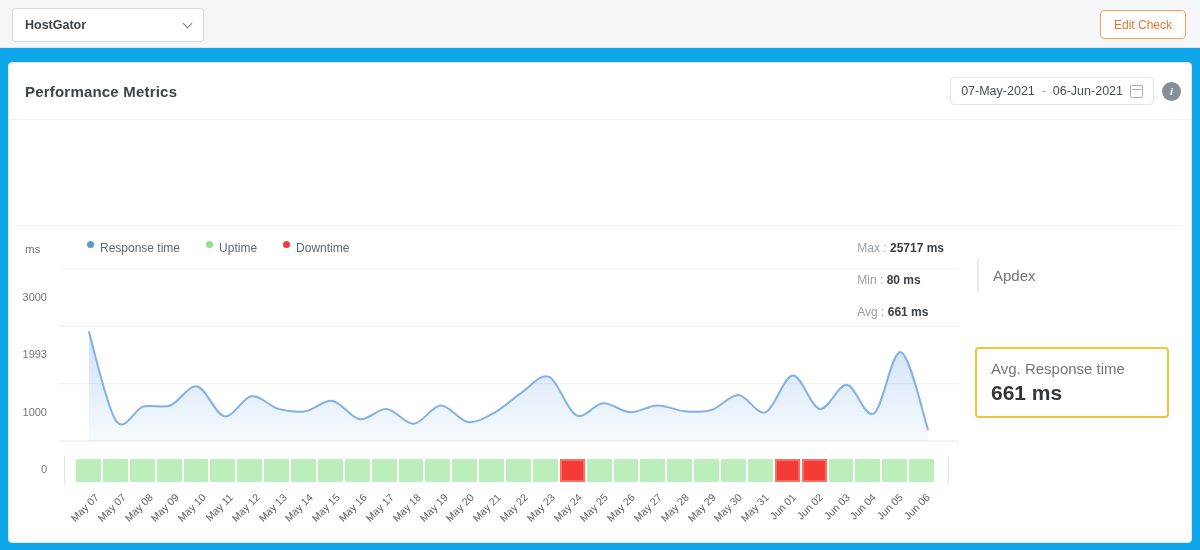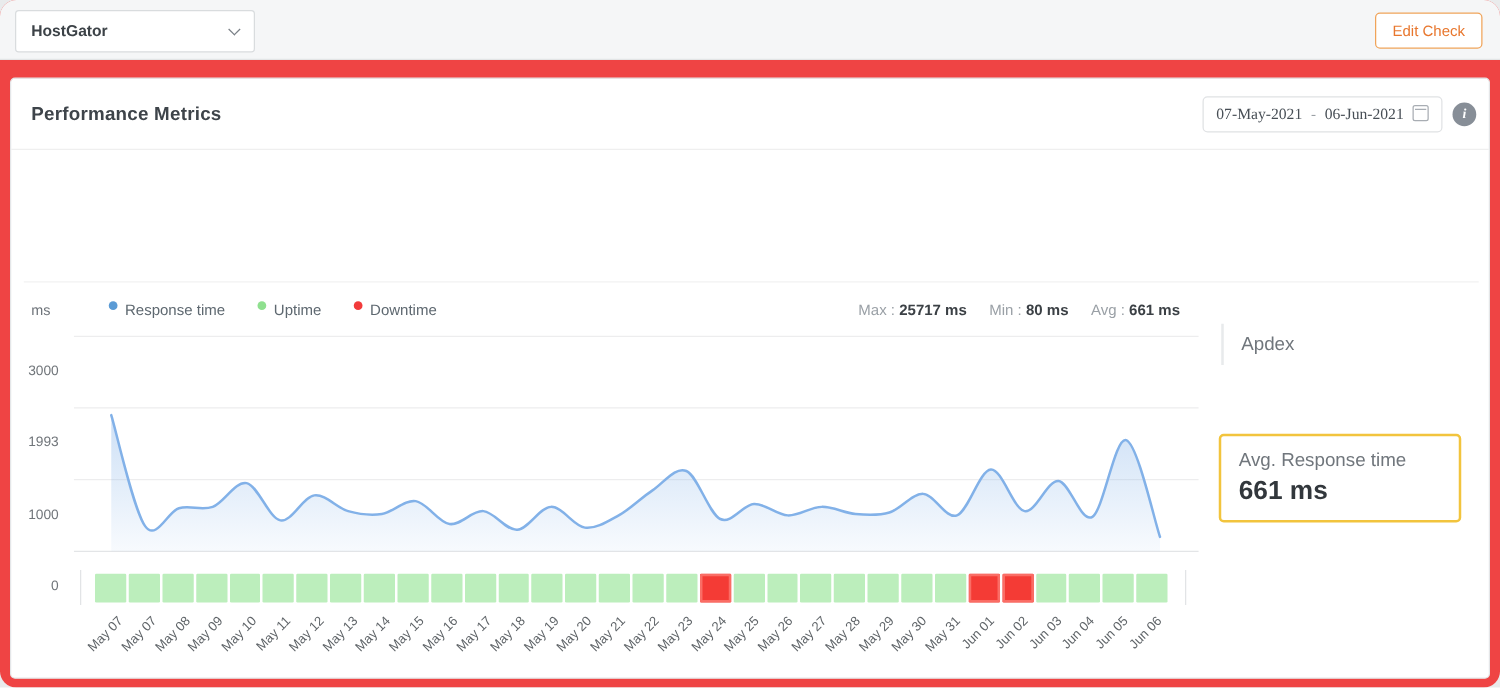--- a/index.html
+++ b/index.html
@@ -1,57 +1,57 @@
 <!DOCTYPE html>
 <html><head>
 <meta charset="utf-8">
 <style>
   * { margin:0; padding:0; box-sizing:border-box; }
   body { font-family:"Liberation Sans", sans-serif; background:#e9ebec; }
-  .page { position:relative; width:1200px; height:550px; background:#ef4444; overflow:hidden;border-radius:13px; }
+  .page { position:relative; width:1200px; height:550px; background:#0ea5e9; overflow:hidden; }
 
   
   .topbar { position:absolute; left:0; top:0; width:1200px; height:48px; background:#f5f6f7; border-bottom:1px solid #e3e5e6; }
   .monitor-select { position:absolute; left:12px; top:8px; width:192px; height:34px; background:#fff;
     border:1px solid #d9dcde; border-radius:3px; display:flex; align-items:center; justify-content:space-between;
     padding:0 12px; cursor:pointer; }
   .monitor-select .lbl { font-size:12.5px; font-weight:700; color:#3c4247; }
   .chev { width:7px; height:7px; border-right:1.6px solid #7a8087; border-bottom:1.6px solid #7a8087;
     transform:rotate(45deg); margin-top:-4px; }
   .edit-check { position:absolute; right:14px; top:10px; height:29px; padding:0 13px; background:#fff;
     border:1px solid #f0a45a; border-radius:4px; color:#e8772e; font-size:12px; font-weight:400;
     font-family:"Liberation Sans", sans-serif; cursor:pointer; }
 
   
   .card { position:absolute; left:8px; top:62px; width:1184px; height:481px; background:#fff;
     border:1px solid #e4e6e8; border-radius:4px; }
   .card-header { position:absolute; left:0; top:0; width:100%; height:56px; display:flex; align-items:center;
     padding:0 10px 0 16px; }
   .panel-title { font-size:15px; font-weight:700; color:#3e444a; letter-spacing:.2px; }
   .header-right { margin-left:auto; display:flex; align-items:center; gap:8px; }
-  .date-range { display:flex; align-items:flex-start; gap:7px; background:#fff; border:1px solid #e0e2e4;
-    border-radius:4px; padding:6px 10px; cursor:pointer;font-family:Liberation Serif, serif; }
+  .date-range { display:flex; align-items:flex-end; gap:7px; background:#fff; border:1px solid #e0e2e4;
+    border-radius:4px; padding:6px 10px; cursor:pointer; }
   .date-range .d { font-size:12.5px; color:#474e55; }
   .date-range .sep { font-size:12px; color:#9aa0a5; }
   .cal { position:relative; width:13px; height:13px; border:1.3px solid #a8adb3; border-radius:2px; display:inline-block; }
   .cal i { position:absolute; left:1px; right:1px; top:2.5px; height:1.4px; background:#a8adb3; display:block; }
   .info-dot { width:19px; height:19px; border-radius:50%; background:#878e97; color:#fff; font-size:11px;
     font-weight:700; font-style:italic; display:flex; align-items:center; justify-content:center;
     font-family:"Liberation Serif", serif; cursor:pointer; }
   .divider { position:absolute; left:0; width:100%; height:1px; background:#efefef; }
   .divider.d1 { top:56px; }
   .divider.d2 { top:162px; left:10px; width:1164px; background:#f2f2f2; }
 
   
   .unit-label { position:absolute; left:16px; top:180px; font-size:11.5px; color:#6c7joy278; color:#6c7278; }
   .legend { position:absolute; left:78px; top:178px; display:flex; gap:26px; }
   .legend-item { display:flex; align-items:flex-start; gap:6px; cursor:pointer; }
   .legend-item .dot { width:7px; height:7px; border-radius:50%; }
   .legend-item .txt { font-size:12px; color:#5e6870; }
-  .stats { position:absolute; right:247px; top:178px; display:flex; gap:18px; }
+  .stats { position:absolute; right:247px; top:178px; display:flex; gap:18px;flex-direction:column; }
   .stat { font-size:12px; color:#9aa0a6; }
   .stat b { color:#3b4045; font-weight:700; }
 
   
   .chart-svg { position:absolute; left:50px; top:200px; }
   .yticks { position:absolute; left:0; top:200px; width:44px; height:185px;margin-top:28px; }
   .ytick { position:absolute; right:6px; font-size:11px; color:#70757a; }
 
   .avail-bar { position:absolute; left:67px; top:396px; width:858px; height:23px; display:flex; gap:2px; }
   .seg { flex:1; background:#bceebc; border-radius:1px; cursor:pointer; }

